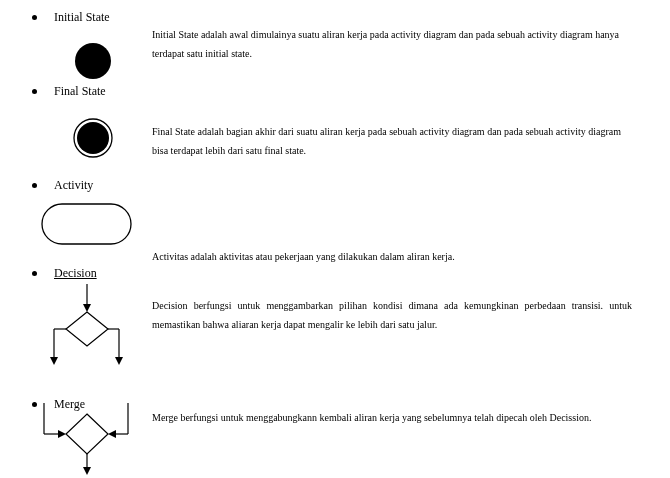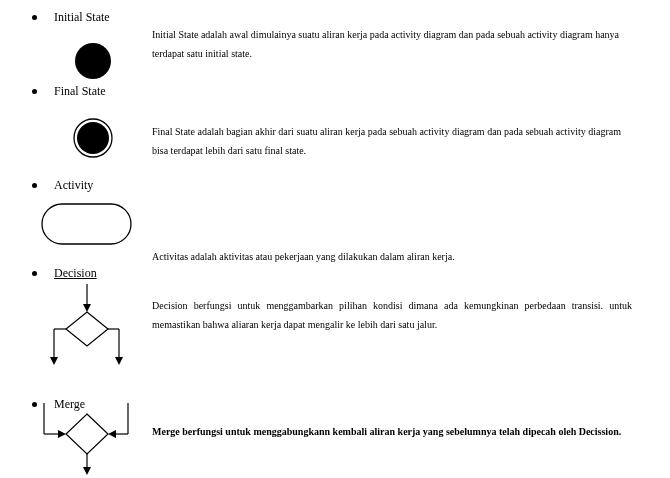--- a/index.html
+++ b/index.html
@@ -68,13 +68,13 @@
   <line x1="14" y1="3" x2="14" y2="34" stroke="#000" stroke-width="1.2"></line>
   <line x1="14" y1="34" x2="29" y2="34" stroke="#000" stroke-width="1.2"></line>
   <polygon points="28,30 36,34 28,38" fill="#000"></polygon>
   <polygon points="57,14 78,34 57,54 36,34" fill="#fff" stroke="#000" stroke-width="1.2"></polygon>
   <line x1="98" y1="3" x2="98" y2="34" stroke="#000" stroke-width="1.2"></line>
   <line x1="98" y1="34" x2="85" y2="34" stroke="#000" stroke-width="1.2"></line>
   <polygon points="86,30 78,34 86,38" fill="#000"></polygon>
   <line x1="57" y1="54" x2="57" y2="68" stroke="#000" stroke-width="1.2"></line>
   <polygon points="53,67 61,67 57,75" fill="#000"></polygon>
 </svg>
-<div class="desc justify" style="top:423px;font-weight:bold;">Merge berfungsi untuk menggabungkann kembali aliran kerja yang sebelumnya telah dipecah oleh Decission.</div>
+<div class="desc justify" style="top:409px;">Merge berfungsi untuk menggabungkann kembali aliran kerja yang sebelumnya telah dipecah oleh Decission.</div>
 
 </body></html>

